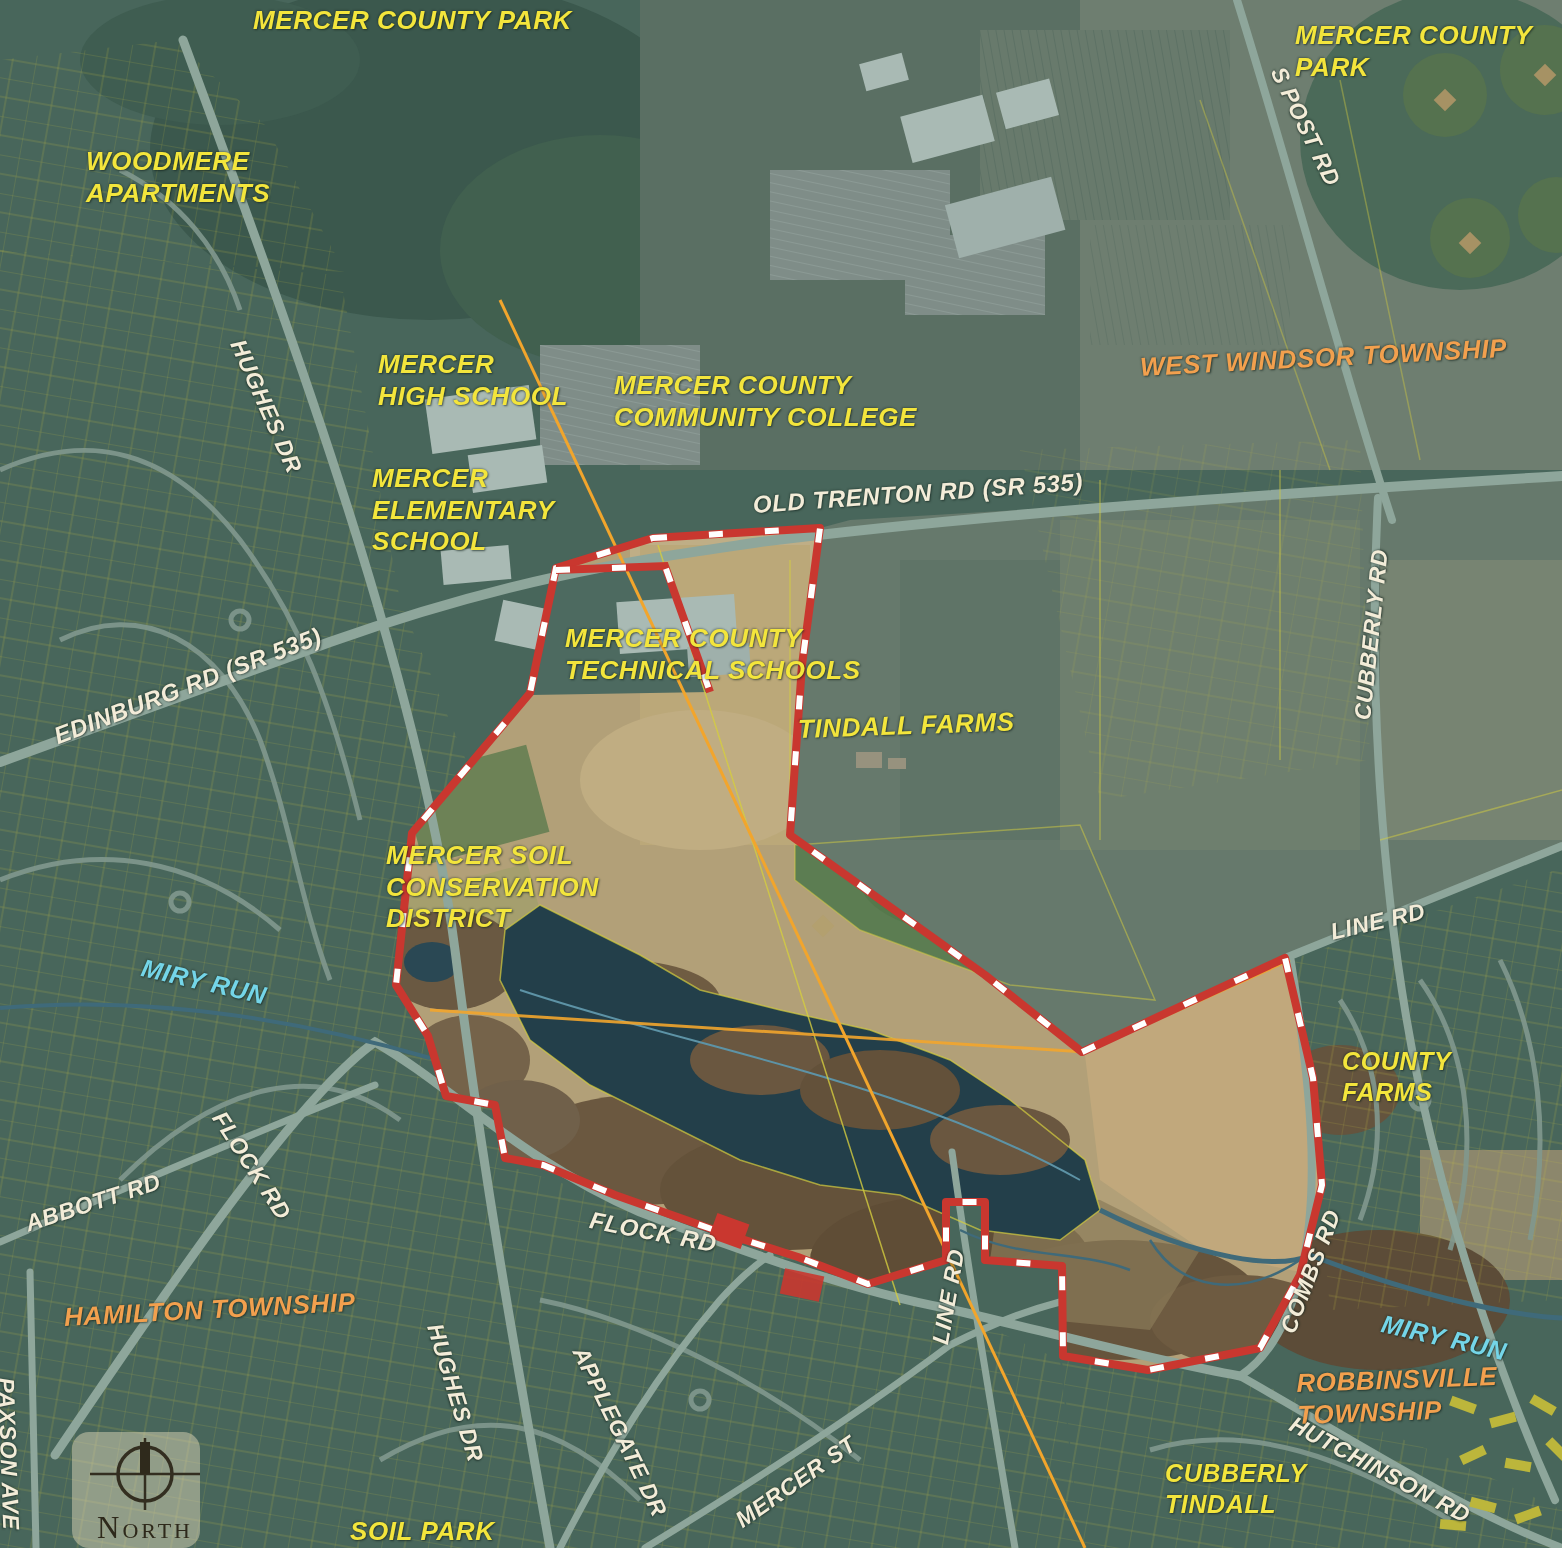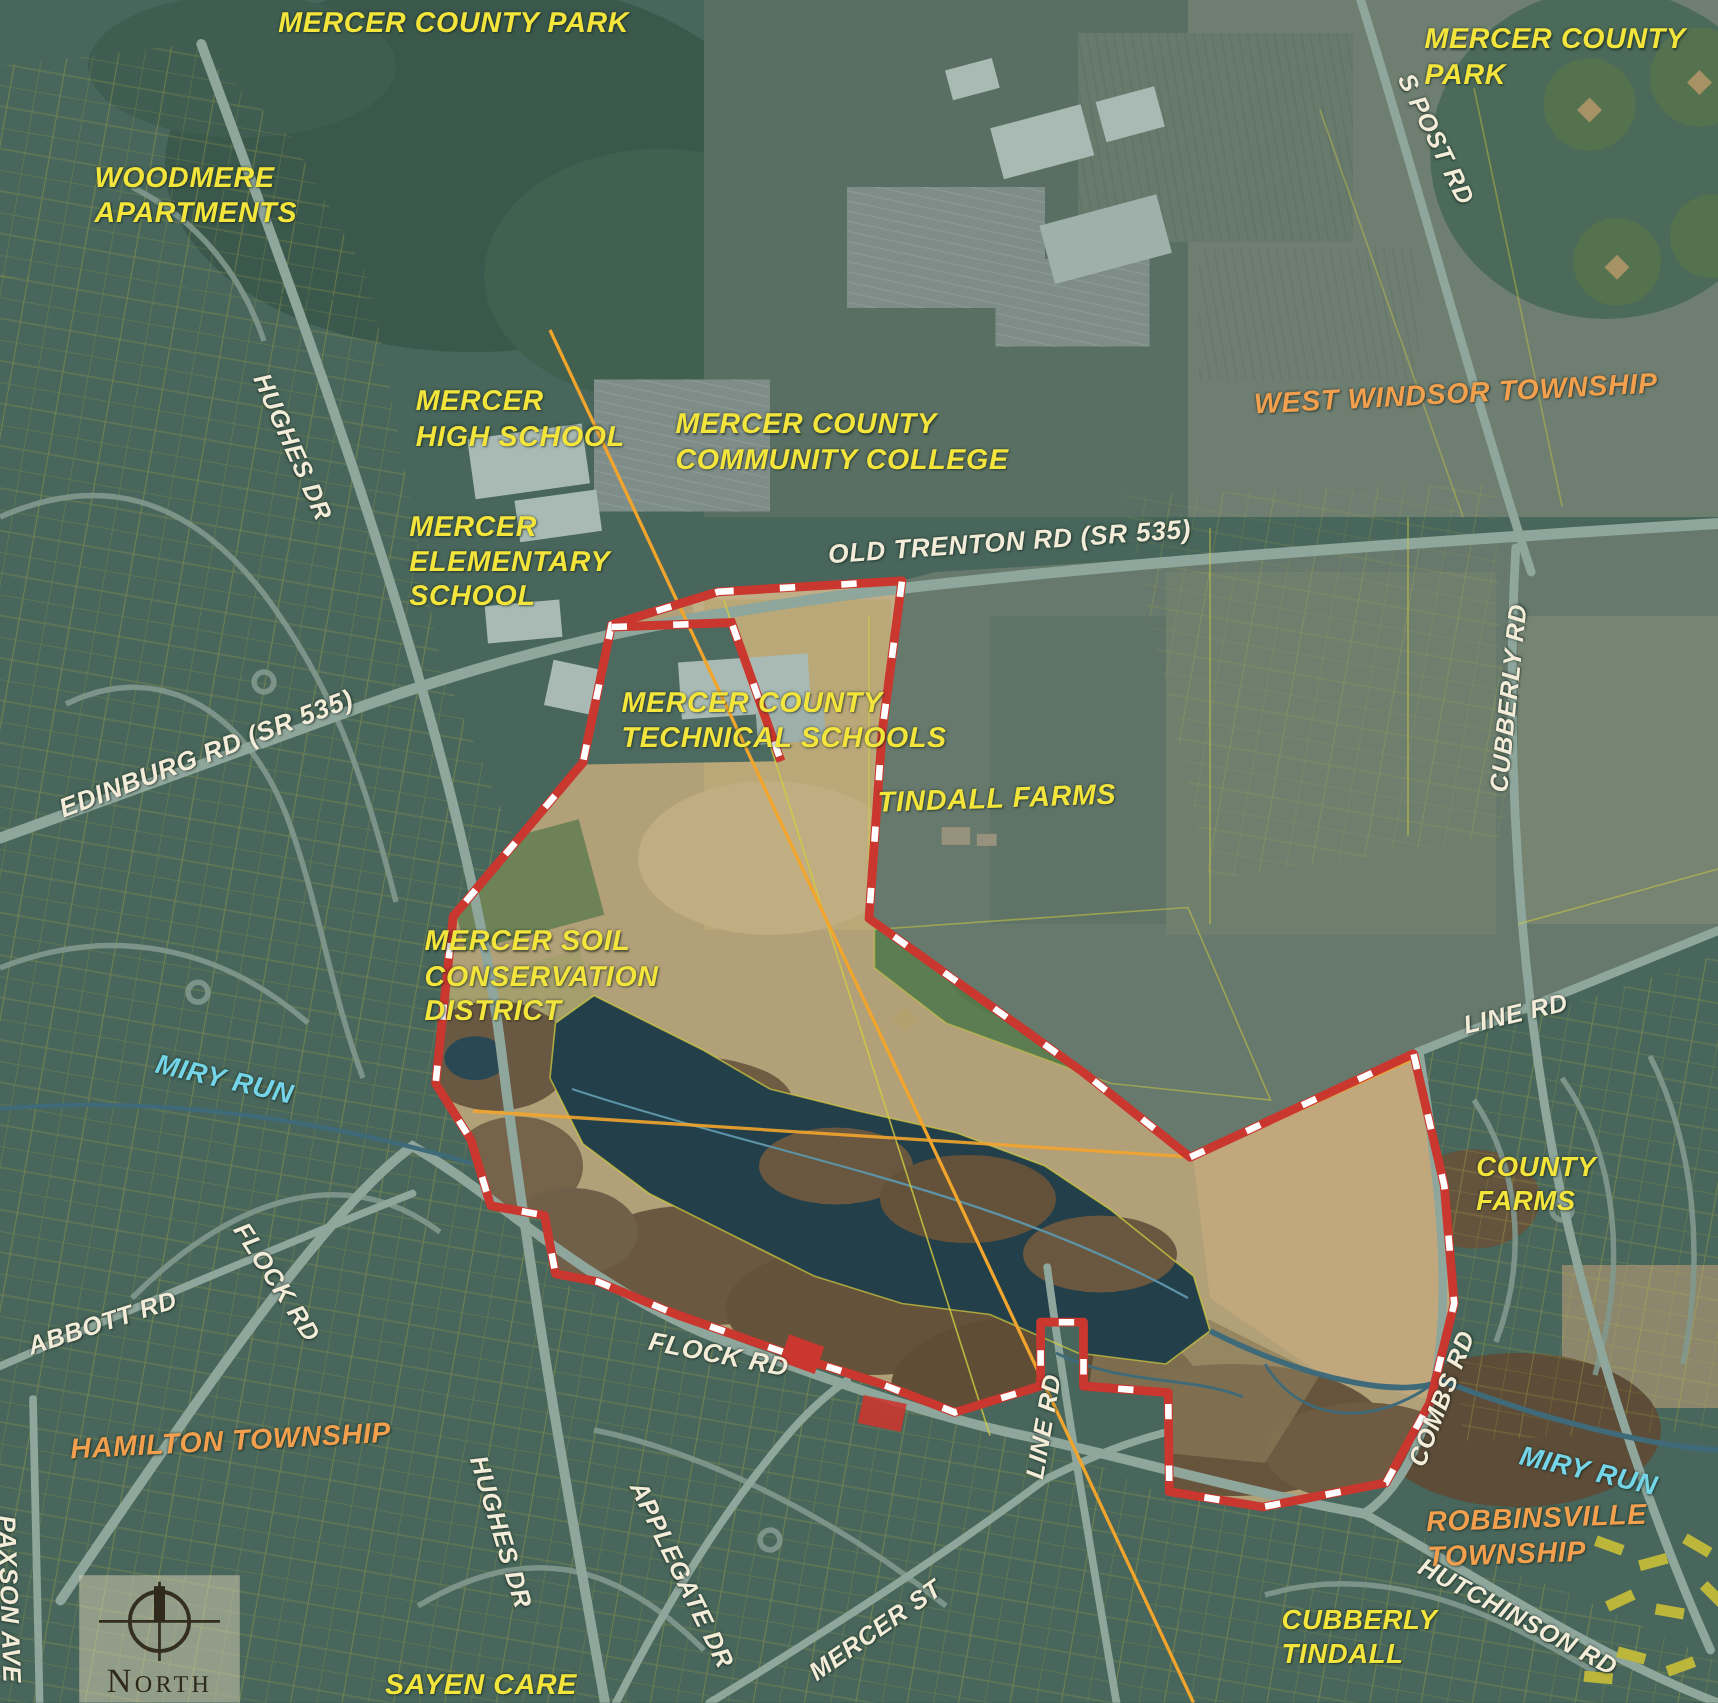--- a/index.html
+++ b/index.html
@@ -8,22 +8,22 @@
   #stage svg.base{position:absolute;left:0;top:0;}
   .lbl{position:absolute;font-weight:700;font-style:italic;line-height:1.22;
        white-space:pre-line;letter-spacing:.6px;
        text-shadow:1px 1px 2px rgba(18,34,28,.65),-1px -1px 2px rgba(18,34,28,.3);
        transform-origin:0 50%;pointer-events:none;}
   .yellow{color:#f3e53c;}
   .cream{color:#f3ecd8;}
   .cyan{color:#74d5e8;}
   .orange{color:#f2a04e;}
   .s26{font-size:26px;} .s25{font-size:25px;} .s24{font-size:24px;} .s23{font-size:23px;}
-  #compassBox{position:absolute;left:72px;top:1432px;width:146px;height:116px;
-      background:rgba(226,218,186,.48);}
+  #compassBox{position:absolute;left:72px;top:1432px;width:128px;height:116px;
+      background:rgba(226,218,186,.48);border-radius:17px;}
   #northLabel{position:absolute;left:0;top:78px;width:146px;text-align:center;
       font-family:"Liberation Serif","DejaVu Serif",serif;font-size:22px;
       letter-spacing:3px;color:#2e291b;font-weight:400;}
   #northLabel::first-letter{font-size:31px;}
 </style>
 </head>
 <body>
 
 <div id="stage">
 
@@ -250,21 +250,21 @@
 <div class="lbl cream s23" style="left:230px;top:1106px;transform:rotate(57deg);transform-origin:0 0;">FLOCK RD</div>
 <div class="lbl cream s24" style="left:590px;top:1205px;transform:rotate(11deg);">FLOCK RD</div>
 <div class="lbl cream s23" style="left:1287px;top:1318px;transform:rotate(-69deg);">COMBS RD</div>
 <div class="lbl cyan s25" style="left:1382px;top:1308px;transform:rotate(13deg);">MIRY RUN</div>
 <div class="lbl orange s26" style="left:1297px;top:1368px;transform:rotate(-2deg);">ROBBINSVILLE TOWNSHIP</div>
 <div class="lbl orange s26" style="left:64px;top:1302px;transform:rotate(-3deg);">HAMILTON TOWNSHIP</div>
 <div class="lbl cream s23" style="left:20px;top:1377px;transform:rotate(88deg);transform-origin:0 0;">PAXSON AVE</div>
 <div class="lbl cream s23" style="left:448px;top:1320px;transform:rotate(73deg);transform-origin:0 0;">HUGHES DR</div>
 <div class="lbl cream s23" style="left:592px;top:1342px;transform:rotate(64deg);transform-origin:0 0;">APPLEGATE DR</div>
 <div class="lbl cream s23" style="left:738px;top:1508px;transform:rotate(-35deg);">MERCER ST</div>
-<div class="lbl yellow s26" style="left:350px;top:1516px;">SAYEN CARE</div>
+<div class="lbl yellow s26" style="left:350px;top:1516px;">SOIL PARK</div>
 <div class="lbl cream s23" style="left:1298px;top:1410px;transform:rotate(28deg);transform-origin:0 0;">HUTCHINSON RD</div>
 <div class="lbl yellow s25" style="left:1165px;top:1458px;">CUBBERLY
 TINDALL</div>
 <div class="lbl cream s23" style="left:940px;top:1330px;transform:rotate(-80deg);">LINE RD</div>
 
 <div id="compassBox">
   <svg width="146" height="80" viewBox="0 0 146 80" aria-hidden="true">
     <circle cx="73" cy="42" r="27" fill="none" stroke="#332e20" stroke-width="3.5"></circle>
     <line x1="18" y1="42" x2="128" y2="42" stroke="#332e20" stroke-width="2.5"></line>
     <line x1="73" y1="6" x2="73" y2="78" stroke="#332e20" stroke-width="2.5"></line>

